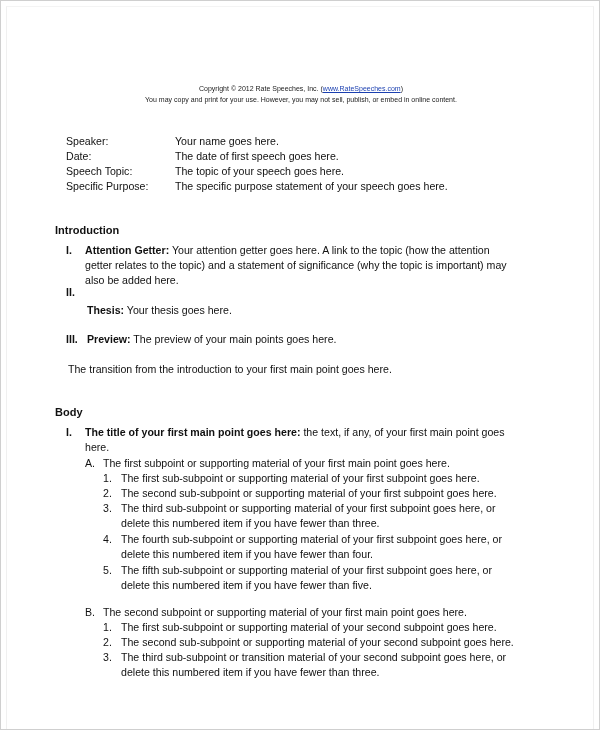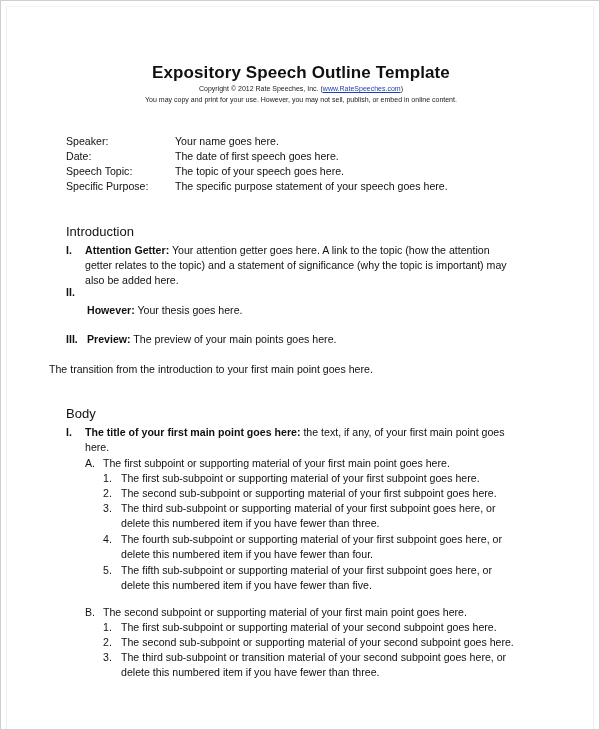--- a/index.html
+++ b/index.html
@@ -21,29 +21,28 @@
   .copyright { left: 0; width: 600px; text-align: center; top: 84px; font-size: 7px; color: #222; }
   .copyright a { color: #1a3fb0; text-decoration: underline; }
   .permission { left: 0; width: 600px; text-align: center; top: 95px; font-size: 7px; color: #222; }
 
   .body-text { font-size: 10.6px; line-height: 15px; }
   .b { font-weight: bold; }
 
   .meta-label { left: 65px; font-weight: normal; }
   .meta-value { left: 174px; }
 
-  .h2 { font-size: 13px; font-weight: normal; left: 65px; }
+  .h2 { font-size: 11px; font-weight: bold; left: 54px; }
 </style>
 </head>
 <body>
 
 <div class="page">
   <div class="inner-edge"></div>
 
-  <div class="abs title">Expository Speech Outline Template</div>
   <div class="abs copyright"><span>Copyright © 2012 Rate Speeches, Inc. (</span><a>www.RateSpeeches.com</a><span>)</span></div>
   <div class="abs permission">You may copy and print for your use. However, you may not sell, publish, or embed in online content.</div>
 
   <div class="body-text">
     <div class="abs meta-label" style="top:133px">Speaker:</div>
     <div class="abs meta-value" style="top:133px">Your name goes here.</div>
     <div class="abs meta-label" style="top:148px">Date:</div>
     <div class="abs meta-value" style="top:148px">The date of first speech goes here.</div>
     <div class="abs meta-label" style="top:163px">Speech Topic:</div>
     <div class="abs meta-value" style="top:163px">The topic of your speech goes here.</div>
@@ -53,26 +52,26 @@
 
   <div class="abs h2" style="top:223px">Introduction</div>
 
   <div class="body-text">
     <div class="abs b" style="left:65px; top:242px">I.</div>
     <div class="abs" style="left:84px; top:242px"><span class="b">Attention Getter:</span><span> Your attention getter goes here.  A link to the topic (how the attention</span></div>
     <div class="abs" style="left:84px; top:257px">getter relates to the topic) and a statement of significance (why the topic is important) may</div>
     <div class="abs" style="left:84px; top:272px">also be added here.</div>
 
     <div class="abs b" style="left:65px; top:284px">II.</div>
-    <div class="abs" style="left:86px; top:302px"><span class="b">However:</span><span> Your thesis goes here.</span></div>
+    <div class="abs" style="left:86px; top:302px"><span class="b">Thesis:</span><span> Your thesis goes here.</span></div>
 
     <div class="abs b" style="left:65px; top:331px">III.</div>
     <div class="abs" style="left:86px; top:331px"><span class="b">Preview:</span><span> The preview of your main points goes here.</span></div>
 
-    <div class="abs" style="left:48px; top:361px">The transition from the introduction to your first main point goes here.</div>
+    <div class="abs" style="left:67px; top:361px">The transition from the introduction to your first main point goes here.</div>
   </div>
 
   <div class="abs h2" style="top:405px">Body</div>
 
   <div class="body-text">
     <div class="abs b" style="left:65px; top:424px">I.</div>
     <div class="abs" style="left:84px; top:424px"><span class="b">The title of your first main point goes here:</span><span> the text, if any, of your first main point goes</span></div>
     <div class="abs" style="left:84px; top:439px">here.</div>
 
     <div class="abs" style="left:84px; top:455px">A.</div>

